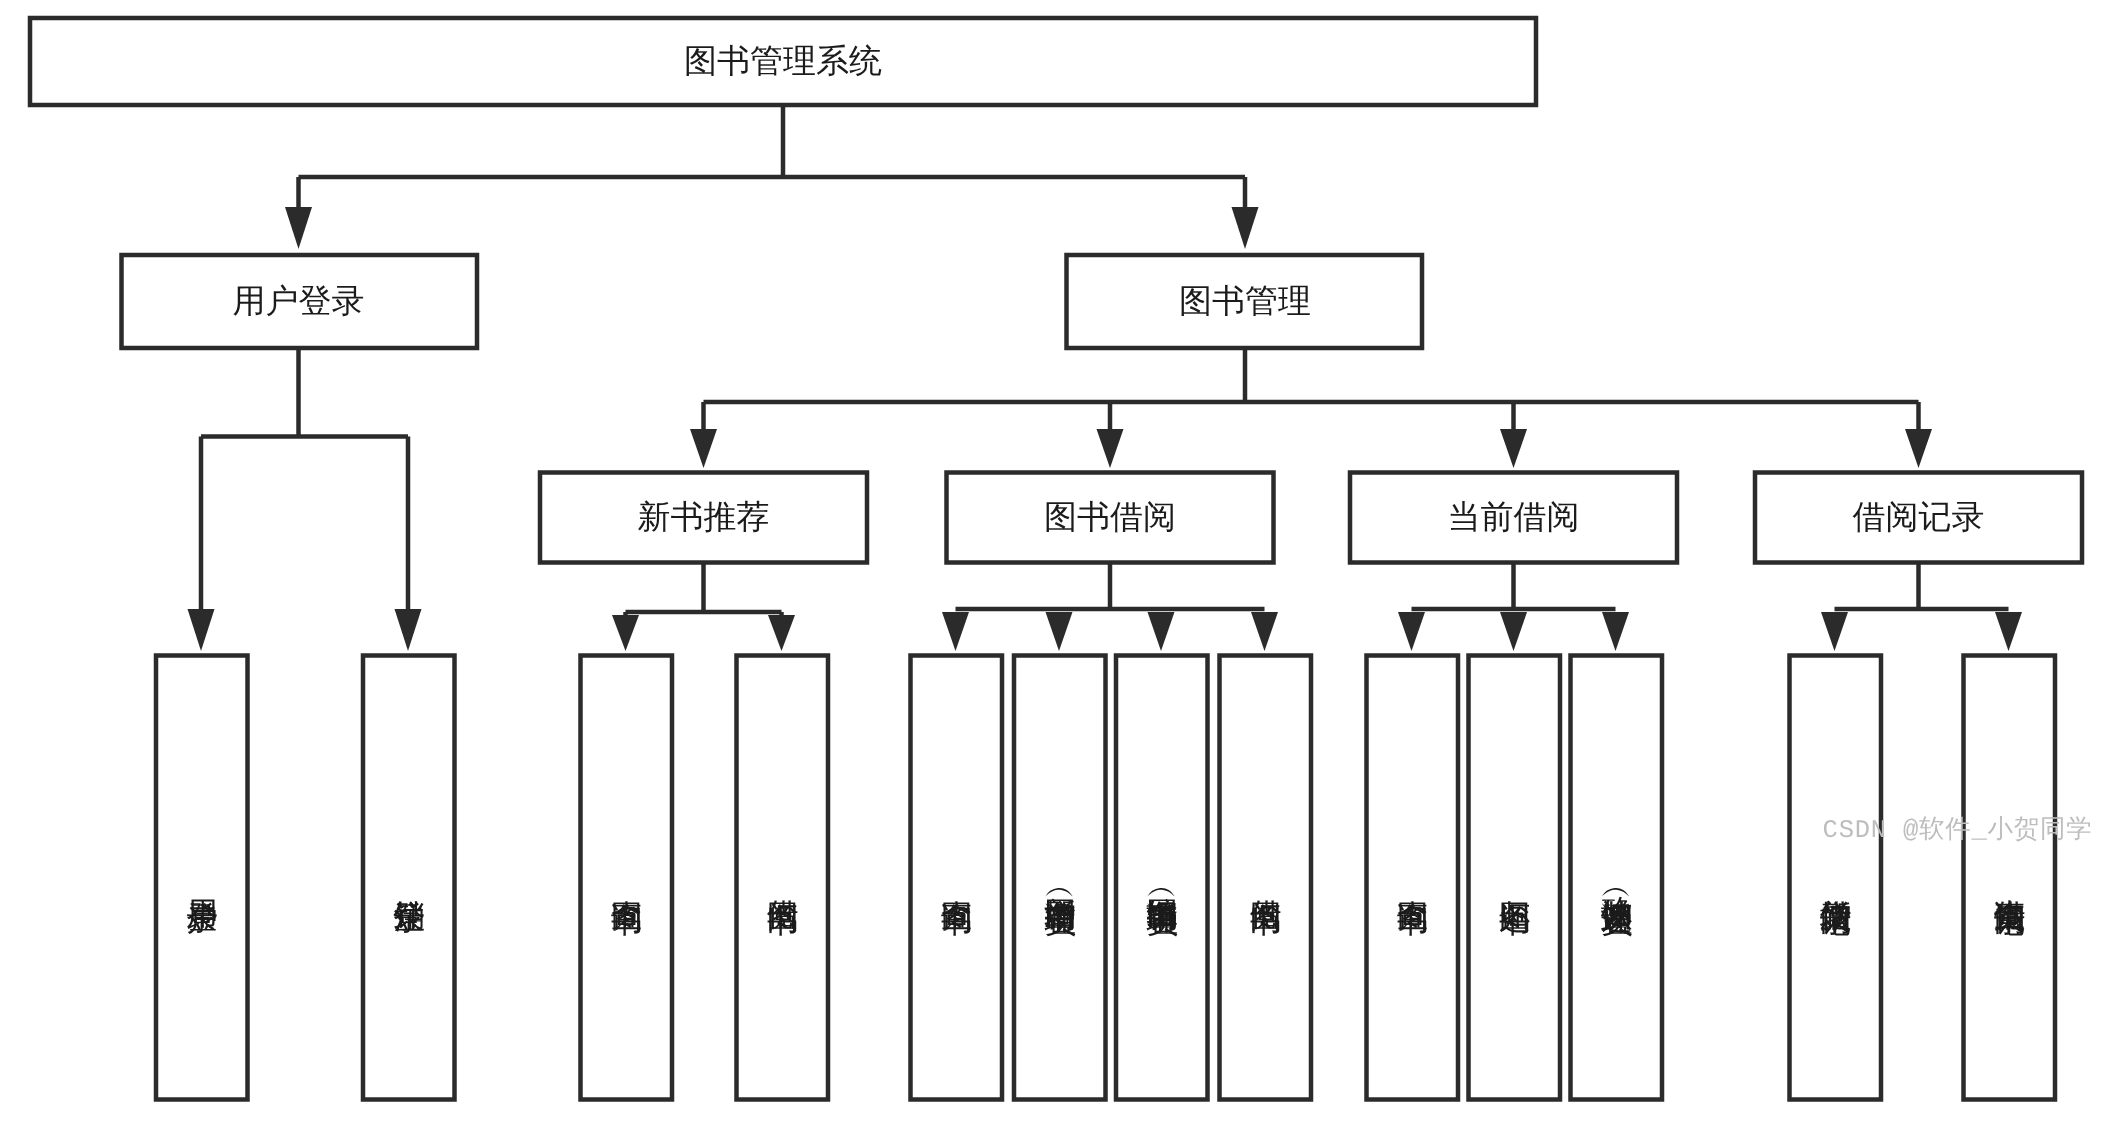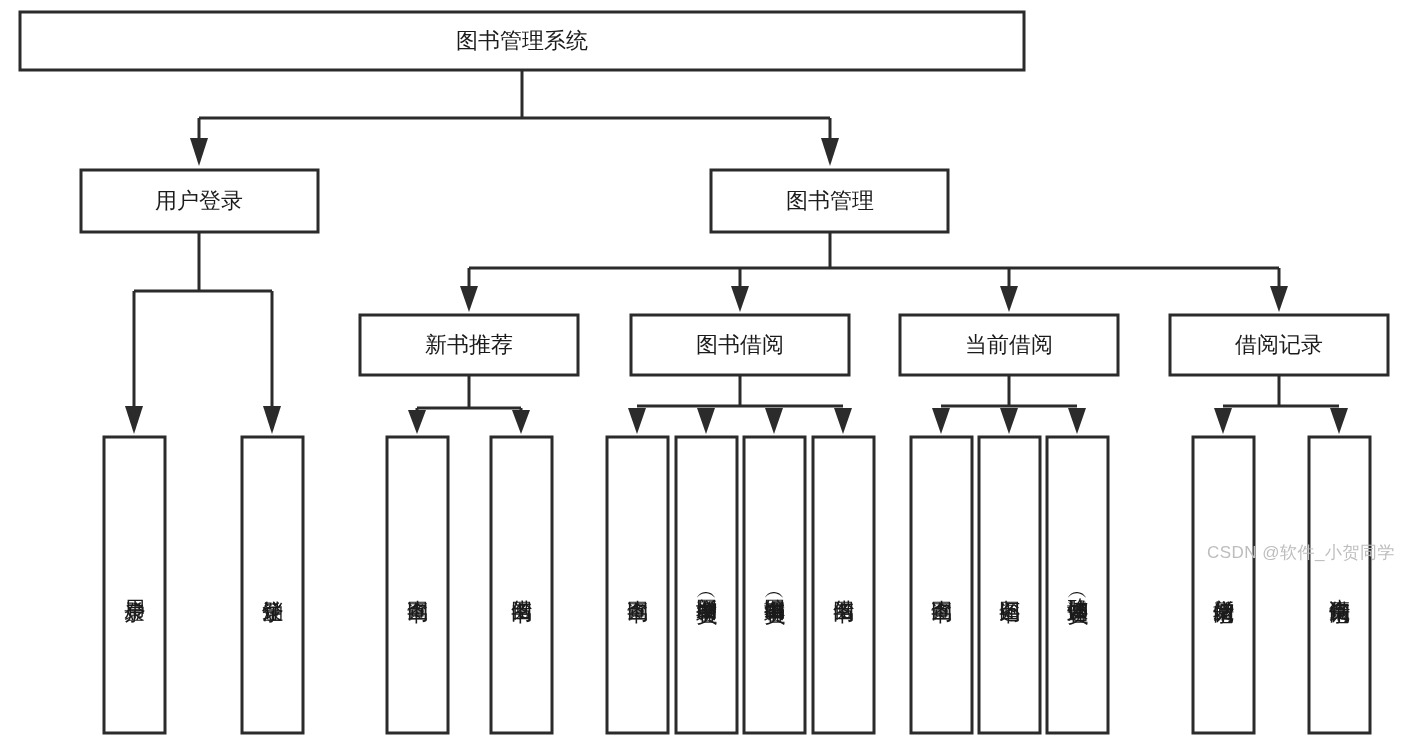--- a/index.html
+++ b/index.html
@@ -64,21 +64,21 @@
     display: flex;
     align-items: center;
     justify-content: center;
     pointer-events: none;
     user-select: none;
   }
   .watermark {
     position: absolute;
     right: 10px;
     bottom: 6px;
-    font-family: Liberation Sans, sans-serif;
+    font-family: Liberation Mono, monospace;
     font-size: 17px;
     color: #bdbdbd;
     letter-spacing: 0.5px;
     white-space: nowrap;
   }
 </style>
 </head>
 <body>
 
 <div id="diagram-root">

